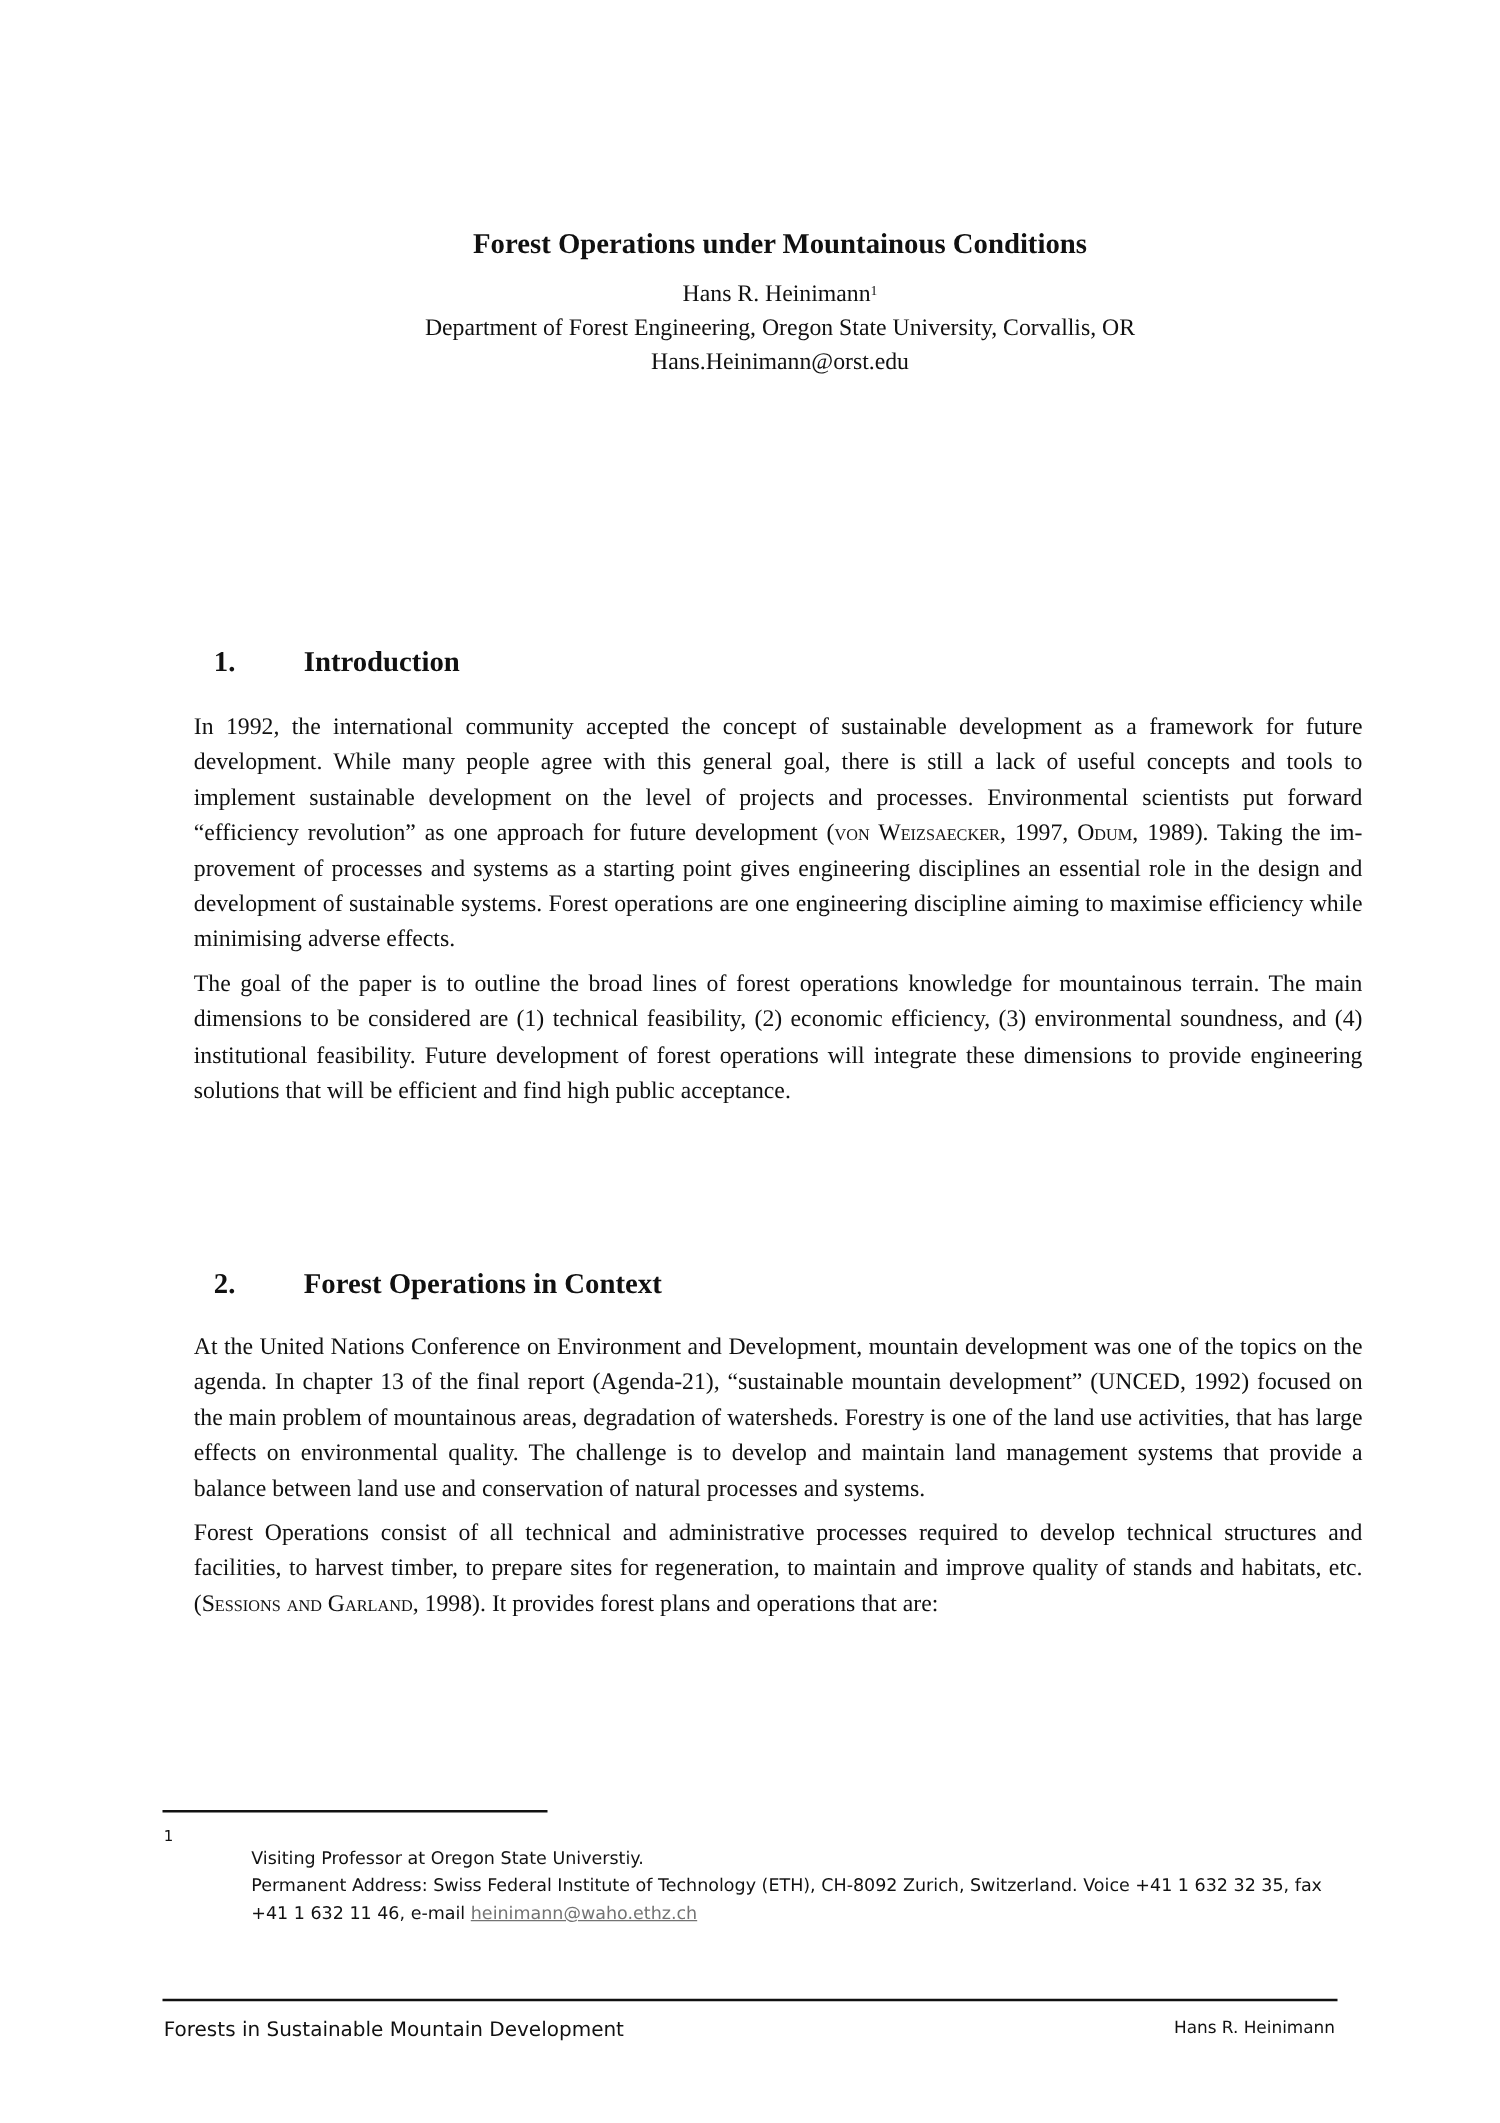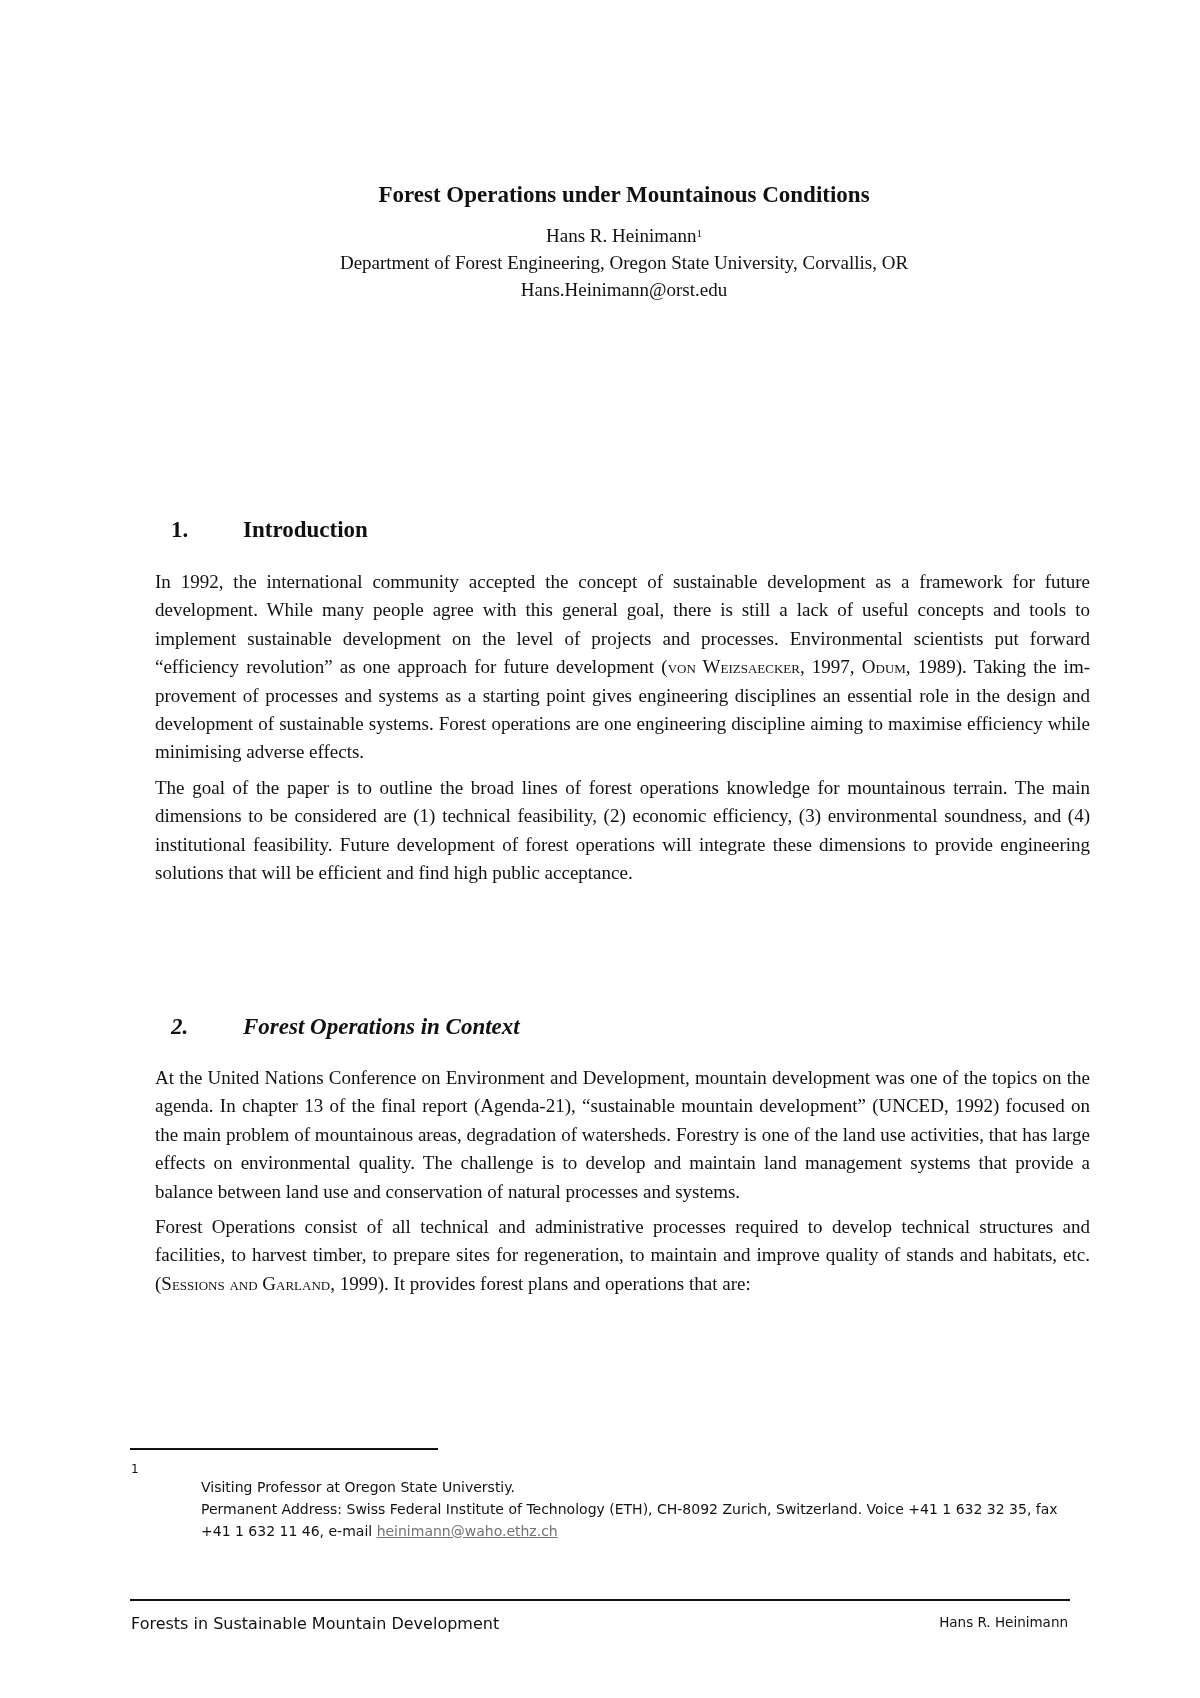--- a/index.html
+++ b/index.html
@@ -62,27 +62,27 @@
 
   <div class="section-heading serif" style="top:517px;">
     <span class="num">1.</span><span>Introduction</span>
   </div>
 
   <div class="body-text serif" style="top:568px;">
     <p><span>In 1992, the international community accepted the concept of sustainable development as a framework for future development. While many people agree with this general goal, there is still a lack of useful concepts and tools to implement sustainable development on the level of projects and processes. Environmental scientists put forward “efficiency revolution” as one approach for future development (</span><span class="sc">von Weizsaecker</span><span>, 1997, </span><span class="sc">Odum</span><span>, 1989). Taking the im­provement of processes and systems as a starting point gives engineering disciplines an essen­tial role in the design and development of sustainable systems. Forest operations are one engi­neering discipline aiming to maximise efficiency while minimising adverse effects.</span></p>
     <p>The goal of the paper is to outline the broad lines of forest operations knowledge for moun­tainous terrain. The main dimensions to be considered are (1) technical feasibility, (2) eco­nomic efficiency, (3) environmental soundness, and (4) institutional feasibility. Future devel­opment of forest operations will integrate these dimensions to provide engineering solutions that will be efficient and find high public acceptance.</p>
   </div>
 
-  <div class="section-heading serif" style="top:1014px;font-style:italic;">
+  <div class="section-heading serif" style="top:1014px;">
     <span class="num">2.</span><span>Forest Operations in Context</span>
   </div>
 
   <div class="body-text serif" style="top:1064px;">
     <p>At the United Nations Conference on Environment and Development, mountain development was one of the topics on the agenda. In chapter 13 of the final report (Agenda-21), “sustain­able mountain development” (UNCED, 1992) focused on the main problem of mountainous areas, degradation of watersheds. Forestry is one of the land use activities, that has large ef­fects on environmental quality. The challenge is to develop and maintain land management systems that provide a balance between land use and conservation of natural processes and systems.</p>
-    <p><span>Forest Operations consist of all technical and administrative processes required to develop technical structures and facilities, to harvest timber, to prepare sites for regeneration, to main­tain and improve quality of stands and habitats, etc. (</span><span class="sc">Sessions and Garland</span><span>, 1999). It pro­vides forest plans and operations that are:</span></p>
+    <p><span>Forest Operations consist of all technical and administrative processes required to develop technical structures and facilities, to harvest timber, to prepare sites for regeneration, to main­tain and improve quality of stands and habitats, etc. (</span><span class="sc">Sessions and Garland</span><span>, 1998). It pro­vides forest plans and operations that are:</span></p>
   </div>
 
   <div class="footnote-rule"></div>
   <div class="footnote-mark sans">1</div>
   <div class="footnote-text sans">
     <div>Visiting Professor at Oregon State Universtiy.</div>
     <div><span>Permanent Address: Swiss Federal Institute of Technology (ETH), CH-8092 Zurich, Switzerland. Voice +41 1 632 32 35, fax +41 1 632 11 46, e-mail </span><a>heinimann@waho.ethz.ch</a></div>
   </div>
 
   <div class="footer-rule"></div>

